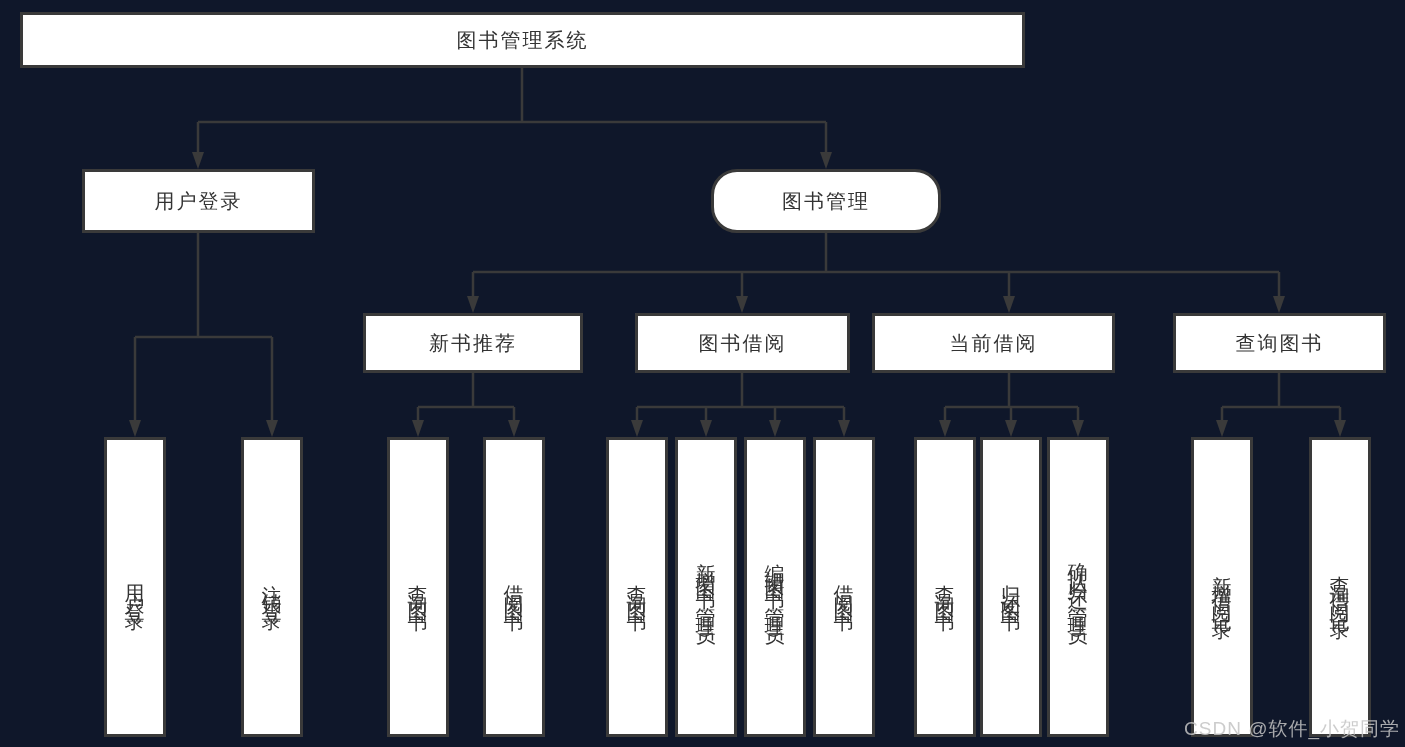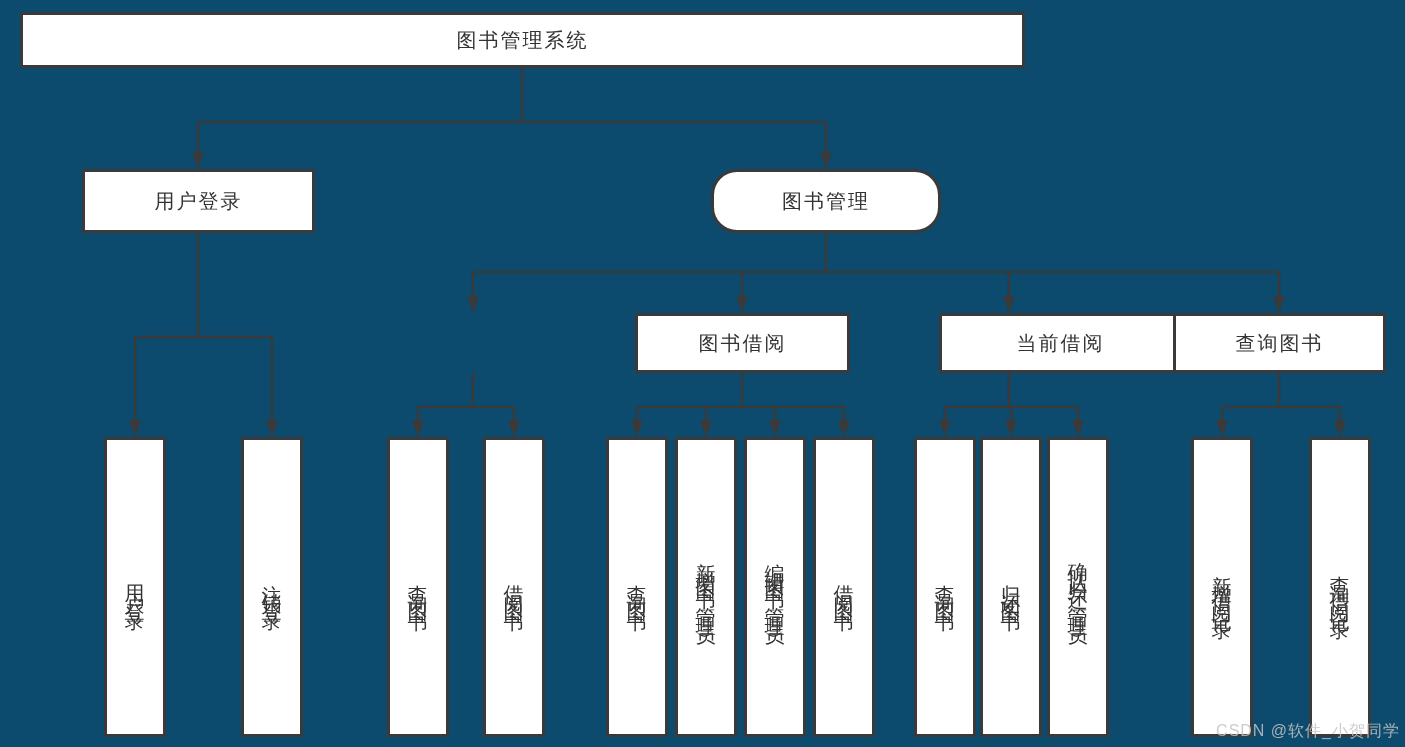--- a/index.html
+++ b/index.html
@@ -1,20 +1,20 @@
 <!DOCTYPE html>
 <html><head>
 <meta charset="utf-8">
 <style>
   html, body { margin: 0; padding: 0; background: #ffffff; }
   .stage {
     position: relative;
     width: 1405px;
     height: 747px;
-    background: #0c4a6e;
+    background: #0f172a;
     font-family: "Liberation Sans", sans-serif;
     overflow: hidden;
   }
   .connectors {
     position: absolute;
     left: 0; top: 0;
     width: 1405px; height: 747px;
     pointer-events: none;
   }
   .node {
@@ -35,41 +35,41 @@
     line-height: 1.1;
     letter-spacing: 9px;
     color: #333333;
   }
   
   .root-box   { left: 20px;   top: 12px;  width: 1005px; height: 56px; }
   .n-login    { left: 82px;   top: 169px; width: 233px;  height: 64px; }
   .n-bookmgr  { left: 711px;  top: 169px; width: 230px;  height: 64px; border-radius: 26px; }
   .n-newrec   { left: 363px;  top: 313px; width: 220px;  height: 60px; }
   .n-borrow   { left: 635px;  top: 313px; width: 215px;  height: 60px; }
-  .n-current  { left: 939px;  top: 313px; width: 243px;  height: 60px; }
+  .n-current  { left: 872px;  top: 313px; width: 243px;  height: 60px; }
   .n-records  { left: 1173px; top: 313px; width: 213px;  height: 60px; }
   .leaf { top: 437px; width: 62px; height: 300px; }
   .lf-1  { left: 104px; }
   .lf-2  { left: 241px; }
   .lf-3  { left: 387px; }
   .lf-4  { left: 483px; }
   .lf-5  { left: 606px; }
   .lf-6  { left: 675px; }
   .lf-7  { left: 744px; }
   .lf-8  { left: 813px; }
   .lf-9  { left: 914px; }
   .lf-10 { left: 980px; }
   .lf-11 { left: 1047px; }
   .lf-12 { left: 1191px; }
   .lf-13 { left: 1309px; }
   .watermark {
     position: absolute;
     right: 5px;
     bottom: 5px;
-    font-size: 16px;
+    font-size: 19px;
     color: rgba(195, 195, 195, 0.85);
     letter-spacing: 1px;
     z-index: 5;
     white-space: nowrap;
     margin-left: 32px;
   }
 </style>
 </head>
 <body>
 
@@ -123,20 +123,23 @@
     <span>图书管理系统</span>
   </div>
 
   <div class="node h-node n-login">
     <span>用户登录</span>
   </div>
   <div class="node h-node n-bookmgr">
     <span>图书管理</span>
   </div>
 
+  <div class="node h-node n-newrec">
+    <span>新书推荐</span>
+  </div>
   <div class="node h-node n-borrow">
     <span>图书借阅</span>
   </div>
   <div class="node h-node n-current">
     <span>当前借阅</span>
   </div>
   <div class="node h-node n-records">
     <span>查询图书</span>
   </div>
 

